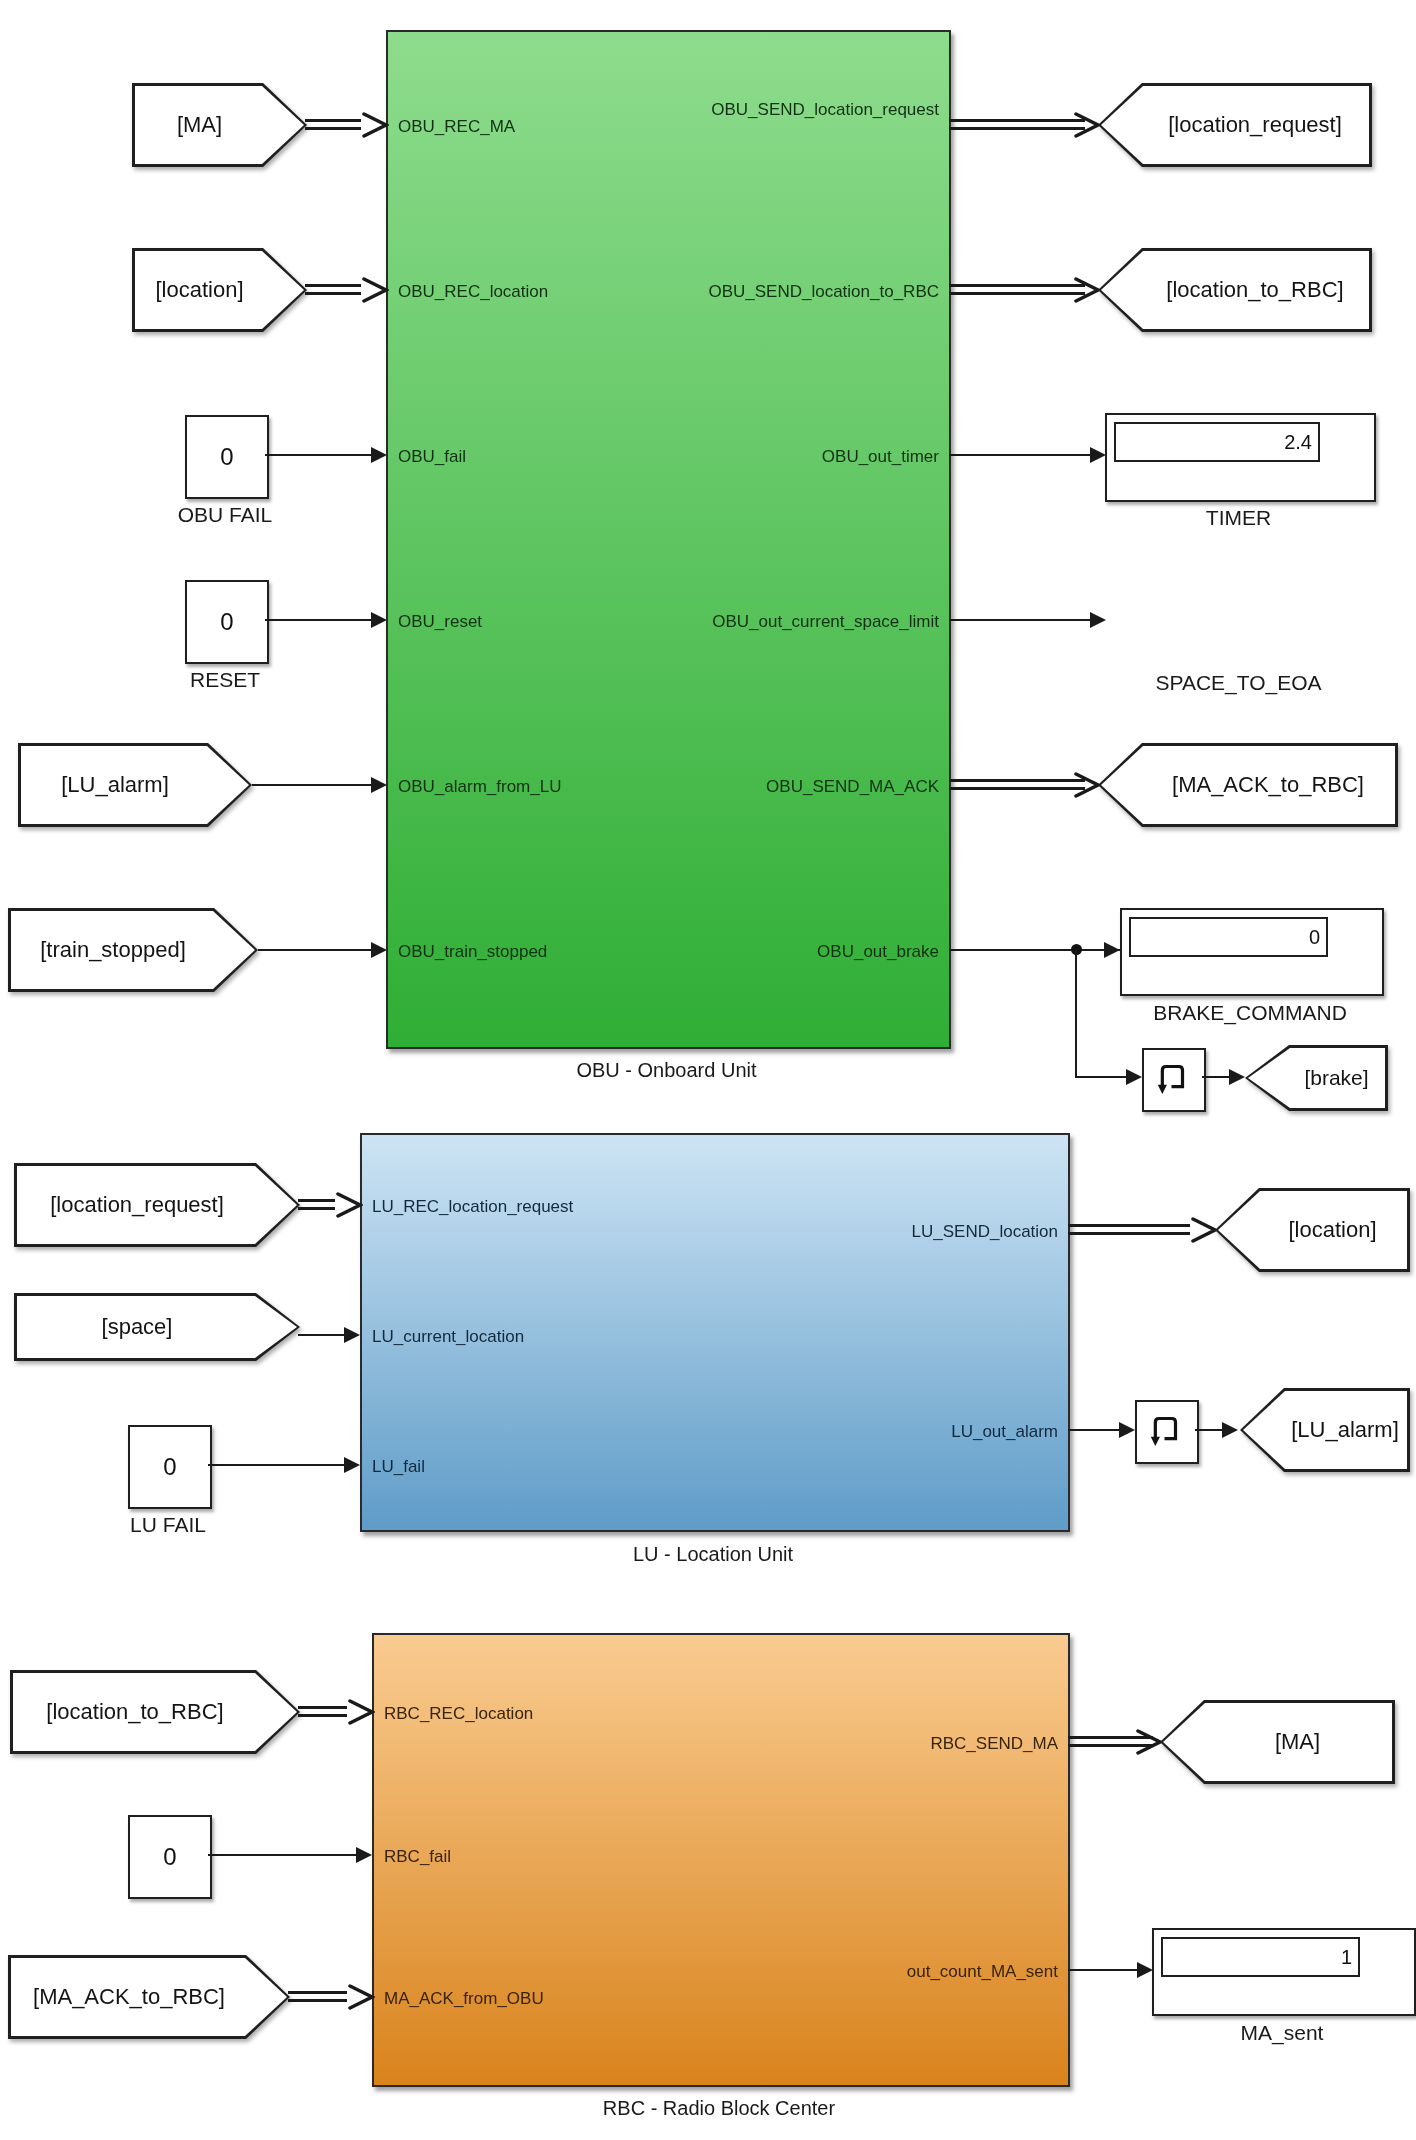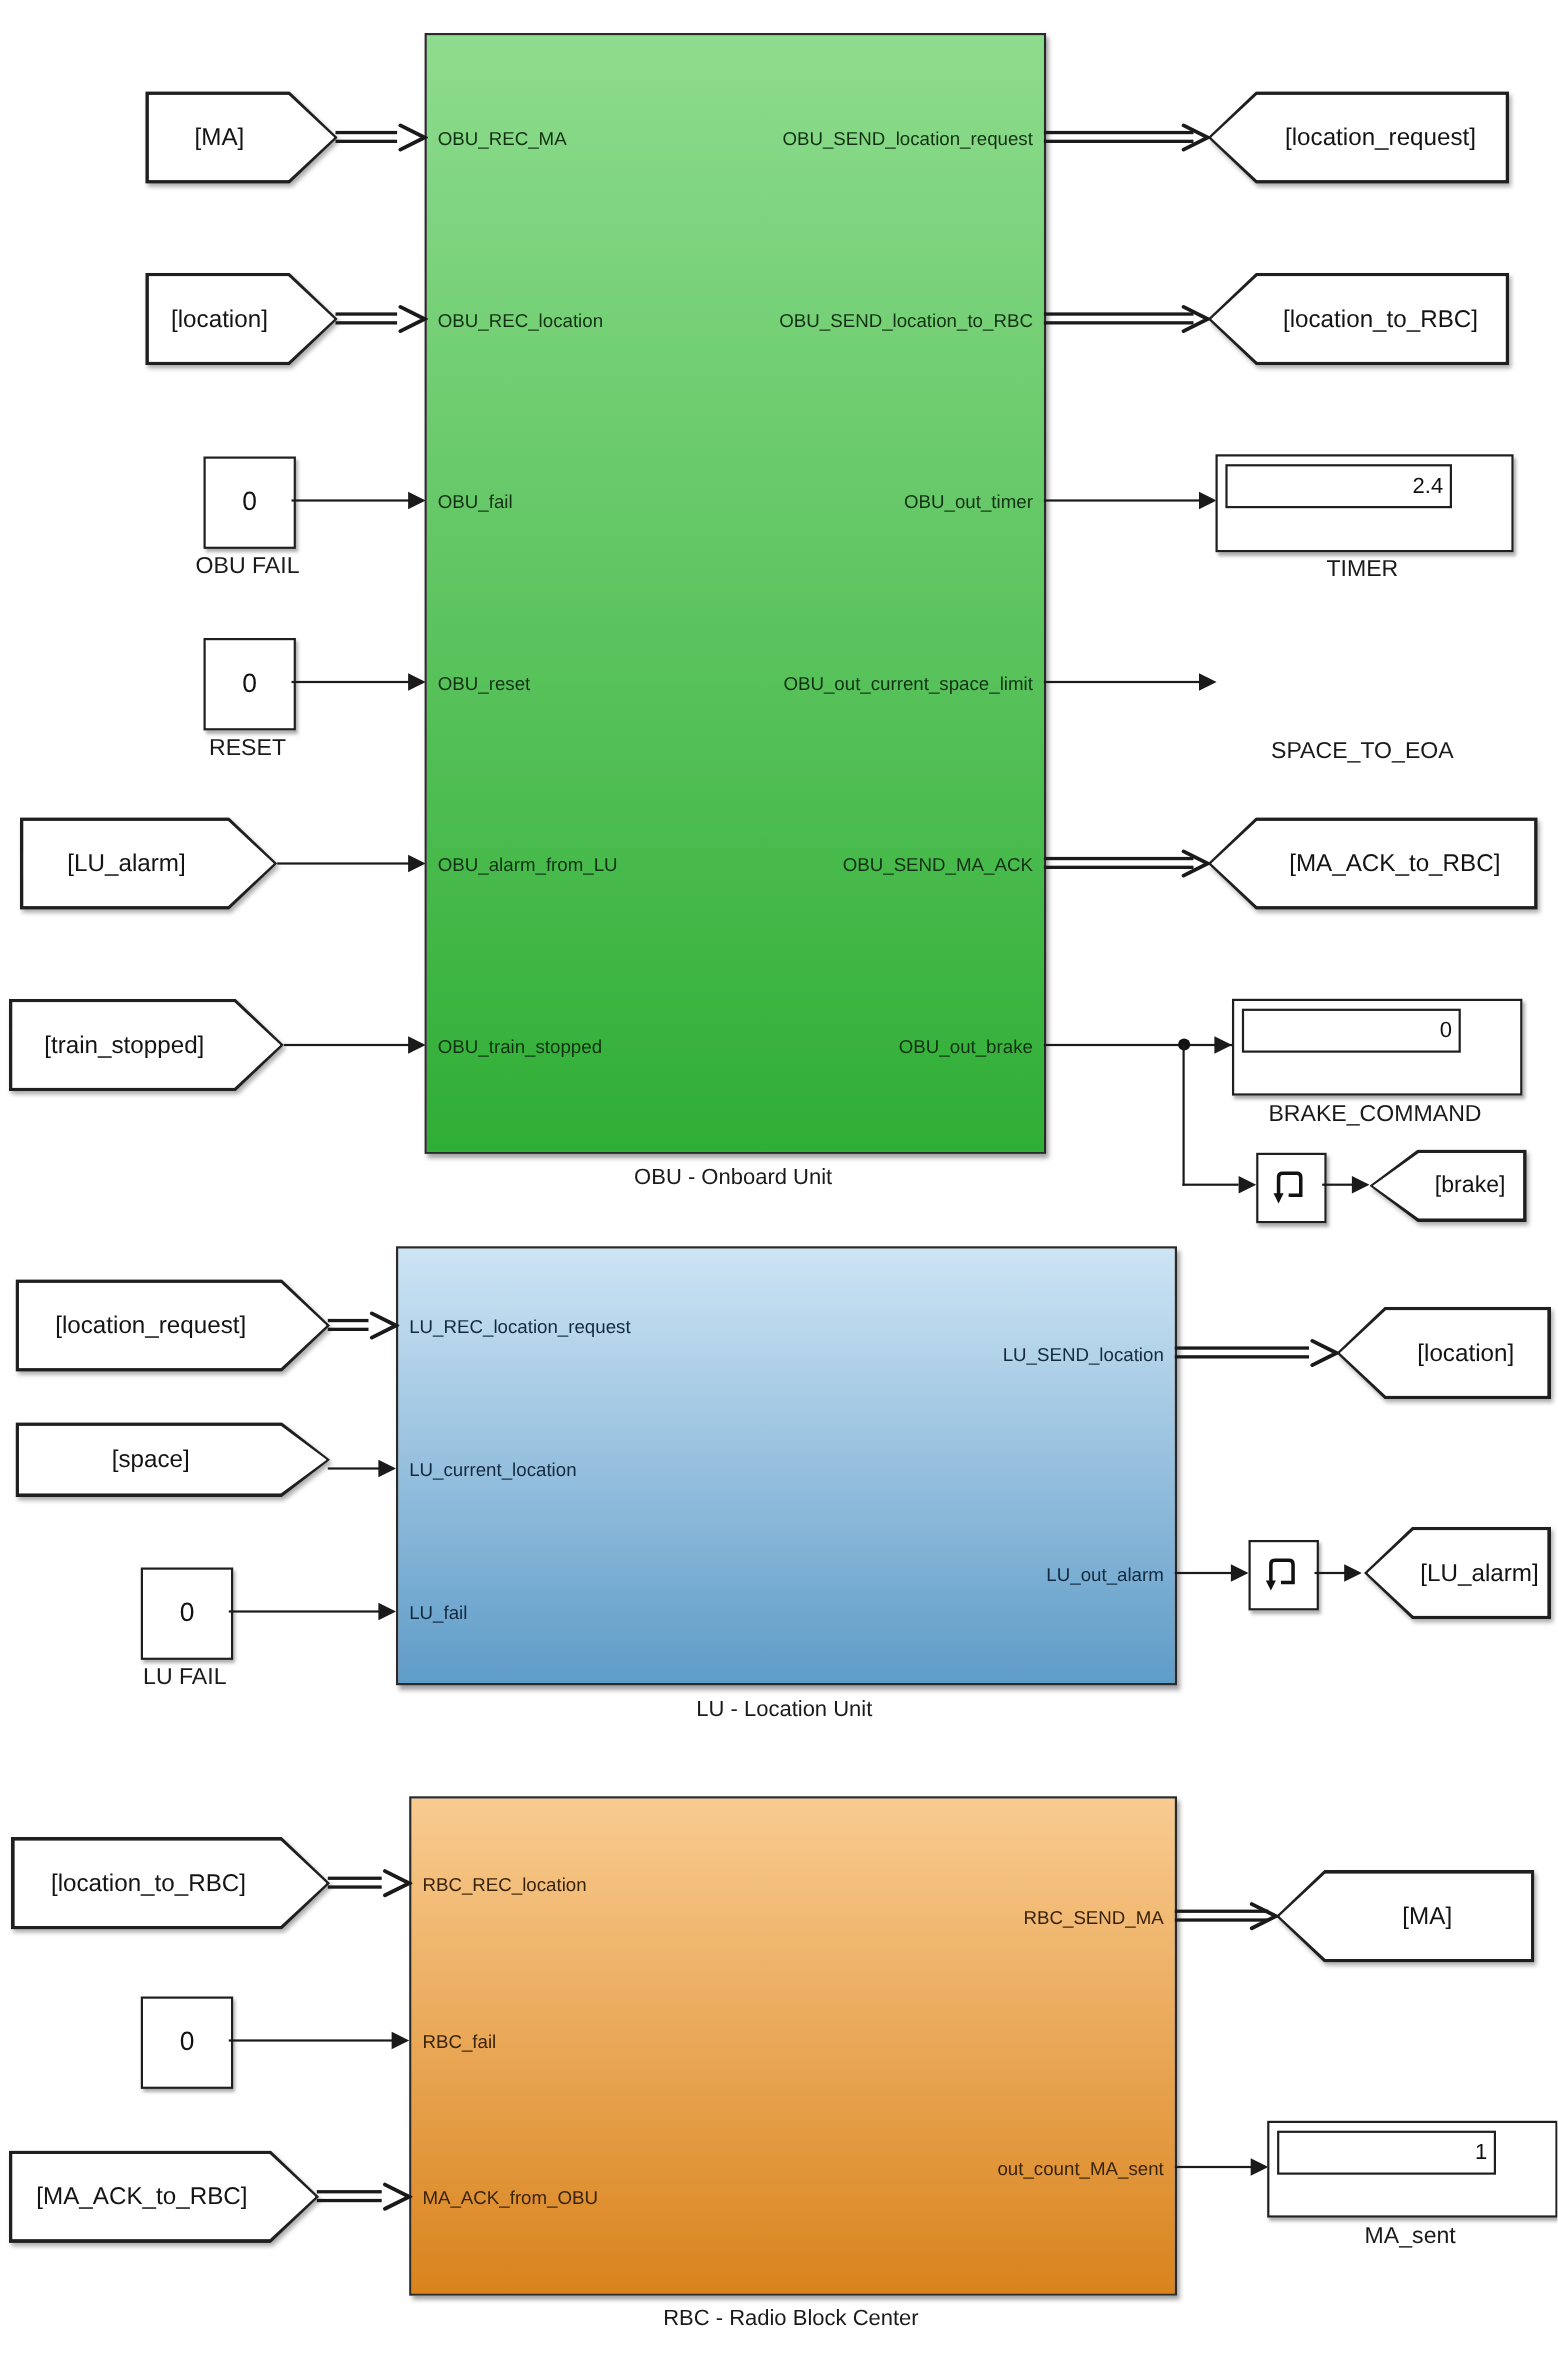--- a/index.html
+++ b/index.html
@@ -58,21 +58,21 @@
 
 <div id="canvas">
 
   <div class="block obu" style="left:386px;top:30px;width:561px;height:1015px;">
     <div class="port l" style="top:83px;">OBU_REC_MA</div>
     <div class="port l" style="top:248px;">OBU_REC_location</div>
     <div class="port l" style="top:413px;">OBU_fail</div>
     <div class="port l" style="top:578px;">OBU_reset</div>
     <div class="port l" style="top:743px;">OBU_alarm_from_LU</div>
     <div class="port l" style="top:908px;">OBU_train_stopped</div>
-    <div class="port r" style="top:83px;margin-left:48px;">OBU_SEND_location_request</div>
+    <div class="port r" style="top:66px;margin-left:48px;">OBU_SEND_location_request</div>
     <div class="port r" style="top:248px;">OBU_SEND_location_to_RBC</div>
     <div class="port r" style="top:413px;">OBU_out_timer</div>
     <div class="port r" style="top:578px;">OBU_out_current_space_limit</div>
     <div class="port r" style="top:743px;">OBU_SEND_MA_ACK</div>
     <div class="port r" style="top:908px;">OBU_out_brake</div>
   </div>
   <div class="blocktitle" style="left:386px;top:1056px;width:561px;">OBU - Onboard Unit</div>
 
   <div class="tag from" style="left:132px;top:83px;width:175px;height:84px;">
     <div class="shape"></div>

